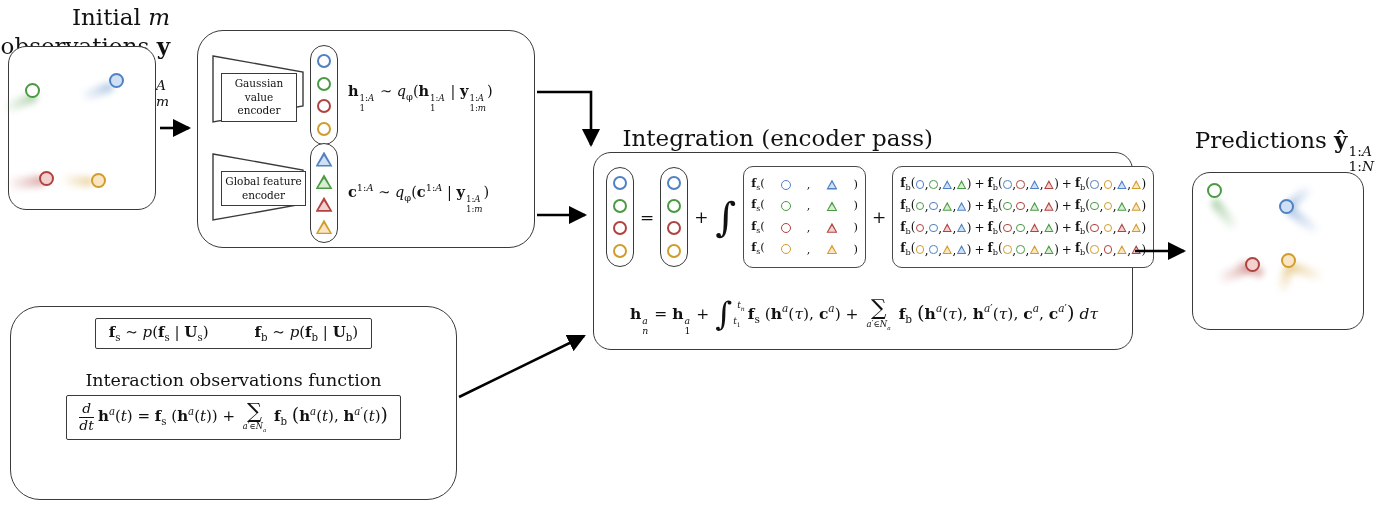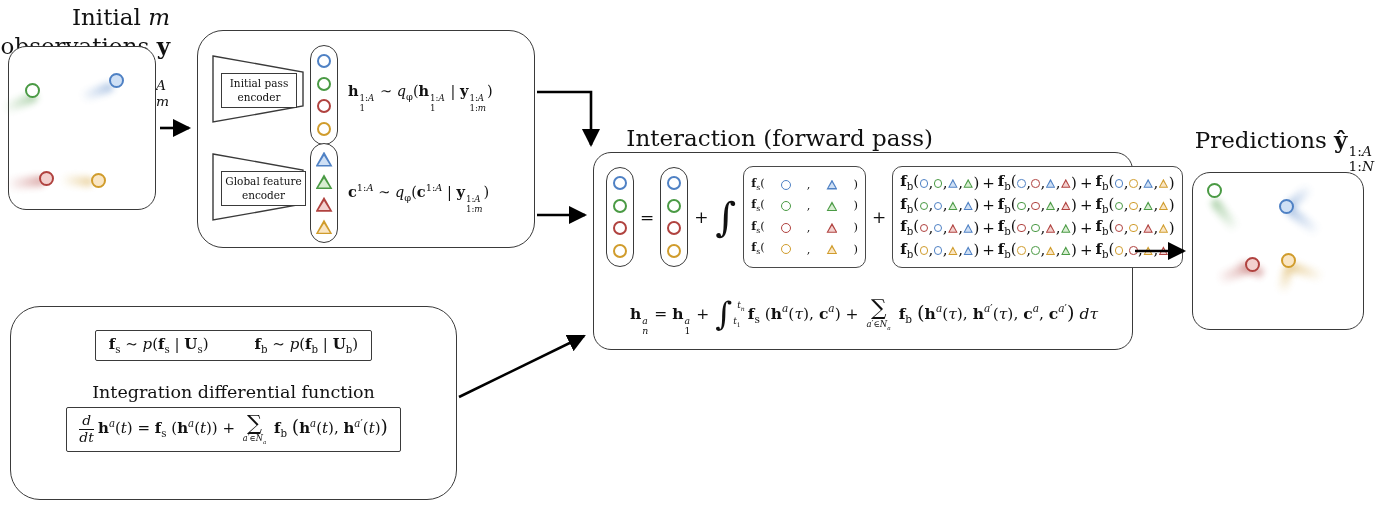--- a/index.html
+++ b/index.html
@@ -39,42 +39,42 @@
   .int-row{display:flex;align-items:center;gap:6px}
   .op{font-size:17px;flex:none}
   .int-sym2{font-size:40px;line-height:0.9;flex:none;margin:0 1px}
   .term-box{border:1.1px solid #4a4a4a;border-radius:10px;background:#fff;height:102px;display:flex;flex-direction:column;justify-content:space-evenly;padding:3px 7px;flex:none}
   .term-row{display:flex;align-items:center;white-space:nowrap}
   .term-row .mt{line-height:1}
   .term-row .plus{margin:0 3px}
   .fs-rows .term-row{font-size:11.5px;gap:16px}
   .fs-rows .cg{width:10px;height:10px;border-width:1.8px}
   .fs-rows .tri{width:11px;height:10px}
-  .fb-rows .term-row{font-size:15px}
+  .fb-rows .term-row{font-size:12px}
   .fb-rows .cg{width:8.5px;height:8.5px;border-width:1.6px;margin:0 .5px}
   .fb-rows .tri{width:9.5px;height:9px;margin:0 .5px}
   .int-eq{align-self:center;font-size:15.5px;white-space:nowrap}
 
   
   .intwrap{display:inline-flex;align-items:center;margin:0 1px;vertical-align:middle}
   .int-sym{font-size:2.1em;line-height:.85}
   .ilims{display:inline-flex;flex-direction:column;justify-content:space-between;font-size:.58em;height:3em;line-height:1;margin-left:1px;margin-right:2px}
   .ilims span:first-child{margin-left:4px}
   .sumwrap{display:inline-flex;flex-direction:column;align-items:center;vertical-align:middle;margin:0 3px;line-height:1}
   .sig{font-size:1.4em;line-height:.95}
   .slim{font-size:.55em;margin-top:1px}
   .bigp{font-size:1.25em}
   .frac{display:inline-flex;flex-direction:column;align-items:center;vertical-align:middle;line-height:1.15;margin-right:4px;font-size:.92em}
   .frac>span:first-child{border-bottom:1.2px solid #111;padding:0 3px}
 
   
   .gp-box{border-radius:30px;display:flex;flex-direction:column;align-items:center;padding-top:7px}
   .gp-title{font-size:17.5px}
   .eqbox{border:1.2px solid #3a3a3a;border-radius:2px;background:#fff;font-size:15px;padding:4px 13px;white-space:nowrap;line-height:1.2}
-  .gp-priors{display:flex;gap:46px;margin-top:16px}
+  .gp-priors{display:flex;gap:46px;margin-top:4px}
   .ide-eqbox{margin-top:5px;padding:5px 12px}
 
   
   .ball{position:absolute;width:15px;height:15px;border-radius:50%;border:2.2px solid var(--s);background:var(--f)}
   .trail{position:absolute;border-radius:6px;filter:blur(3px);opacity:.45}
   .overlay{position:absolute;left:0;top:0;width:1376px;height:505px;pointer-events:none;z-index:10}
 </style>
 </head>
 <body>
 
@@ -97,21 +97,21 @@
     <div class="ball ag-red" style="left:30px;top:124px"></div>
     <div class="trail" style="left:52px;top:130px;width:32px;height:10px;background:linear-gradient(to left,var(--orange),transparent);transform:rotate(4deg);transform-origin:100% 50%"></div>
     <div class="ball ag-orange" style="left:82px;top:126px"></div>
   </div>
 
 
   <div class="box enc-box" style="left:197px;top:30px;width:338px;height:218px">
     <svg class="trap" style="left:14px;top:24px" width="92" height="68" viewBox="0 0 92 68">
       <polygon points="1,1 91,17 91,51 1,67" fill="#fff" stroke="#3a3a3a" stroke-width="1.4"></polygon>
     </svg>
-    <div class="trap-label" style="left:23px;top:42px;width:76px">Initial pass
+    <div class="trap-label" style="left:23px;top:42px;width:76px">Gaussian value
 encoder</div>
 
     <svg class="trap" style="left:14px;top:122px" width="92" height="68" viewBox="0 0 92 68">
       <polygon points="1,1 91,17 91,51 1,67" fill="#fff" stroke="#3a3a3a" stroke-width="1.4"></polygon>
     </svg>
     <div class="trap-label" style="left:23px;top:140px;width:85px">Global feature
 encoder</div>
 
     <div class="pill" style="position:absolute;left:112px;top:14px">
         <span class="cg ag-blue"></span>
@@ -135,21 +135,21 @@
         </span> | <b>y</b><span class="ss">
           <span>1:<i>A</i></span>
           <span>1:<i>m</i></span>
         </span>)</div>
     <div class="eq" style="left:150px;top:152px"><b>c</b><sup>1:<i>A</i></sup> ∼ <i>q</i><sub>φ</sub>(<b>c</b><sup>1:<i>A</i></sup> | <b>y</b><span class="ss">
           <span>1:<i>A</i></span>
           <span>1:<i>m</i></span>
         </span>)</div>
   </div>
 
-  <div class="title" style="left:593px;top:124px;width:340px">Interaction (forward pass)</div>
+  <div class="title" style="left:593px;top:124px;width:340px">Integration (encoder pass)</div>
 
   <div class="box int-box" style="left:593px;top:152px;width:540px;height:198px">
     <div class="int-row">
       <div class="pill">
           <span class="cg ag-blue"></span>
           <span class="cg ag-green"></span>
           <span class="cg ag-red"></span>
           <span class="cg ag-orange"></span>
         </div>
       <span class="op">=</span>
@@ -335,21 +335,21 @@
           <span class="sig">∑</span>
           <span class="slim"><i>a</i>′∈<i>N</i><sub><i>a</i></sub></span>
         </span> <b>f</b><sub>b</sub> <span class="bigp">(</span><b>h</b><sup><i>a</i></sup>(<i>τ</i>), <b>h</b><sup><i>a</i>′</sup>(<i>τ</i>), <b>c</b><sup><i>a</i></sup>, <b>c</b><sup><i>a</i>′</sup><span class="bigp">)</span> <i>dτ</i></div>
   </div>
 
   <div class="box gp-box" style="left:10px;top:306px;width:447px;height:194px">
     <div class="eqbox gp-priors">
       <span><b>f</b><sub>s</sub> ∼ <i>p</i>(<b>f</b><sub>s</sub> | <b>U</b><sub>s</sub>)</span>
       <span><b>f</b><sub>b</sub> ∼ <i>p</i>(<b>f</b><sub>b</sub> | <b>U</b><sub>b</sub>)</span>
     </div>
-    <div class="gp-title" style="margin-top:21px">Integration differential function</div>
+    <div class="gp-title" style="margin-top:21px">Interaction observations function</div>
     <div class="eqbox ide-eqbox"><span class="frac">
           <span><i>d</i></span>
           <span><i>dt</i></span>
         </span><b>h</b><sup><i>a</i></sup>(<i>t</i>) = <b>f</b><sub>s</sub> (<b>h</b><sup><i>a</i></sup>(<i>t</i>)) + <span class="sumwrap">
           <span class="sig">∑</span>
           <span class="slim"><i>a</i>′∈<i>N</i><sub><i>a</i></sub></span>
         </span> <b>f</b><sub>b</sub> <span class="bigp">(</span><b>h</b><sup><i>a</i></sup>(<i>t</i>), <b>h</b><sup><i>a</i>′</sup>(<i>t</i>)<span class="bigp">)</span></div>
   </div>
 
   <div class="title" style="left:1185px;top:126px;width:190px">Predictions <b>ŷ</b><span class="ss">

